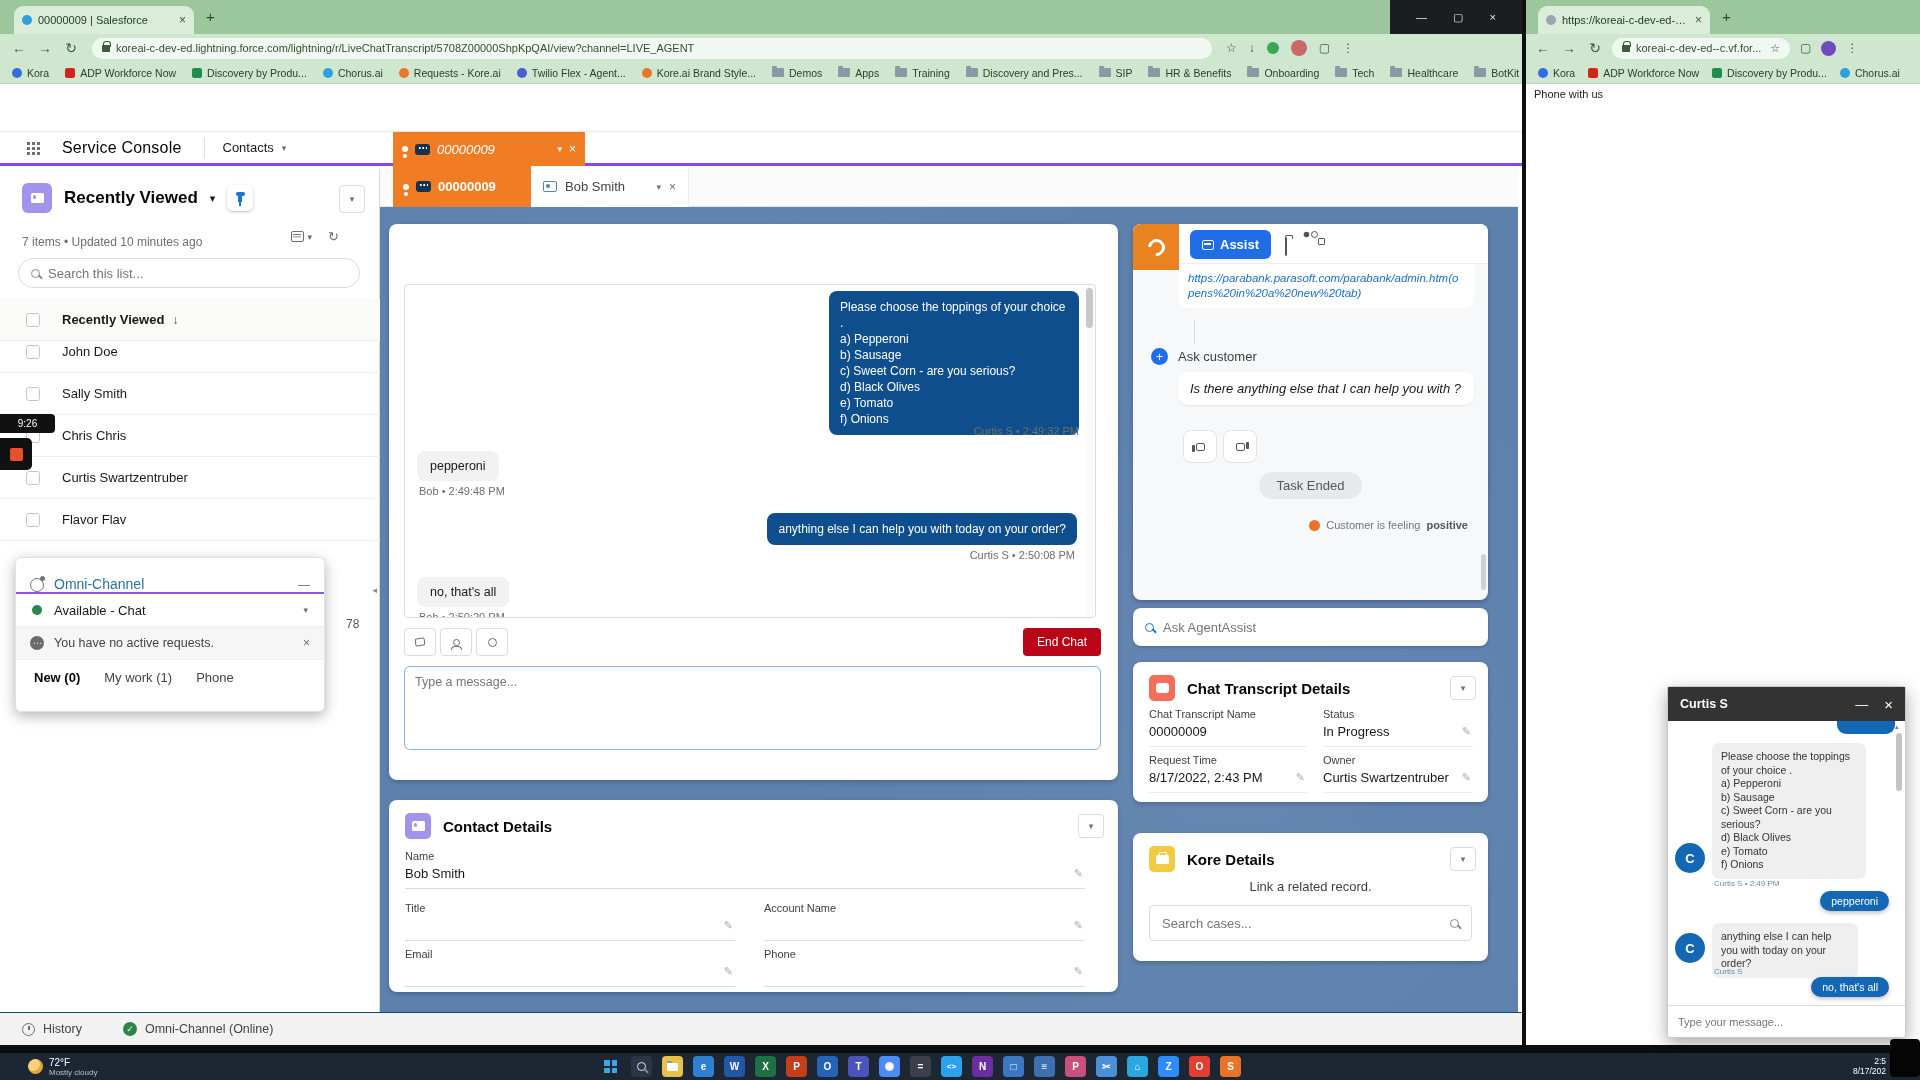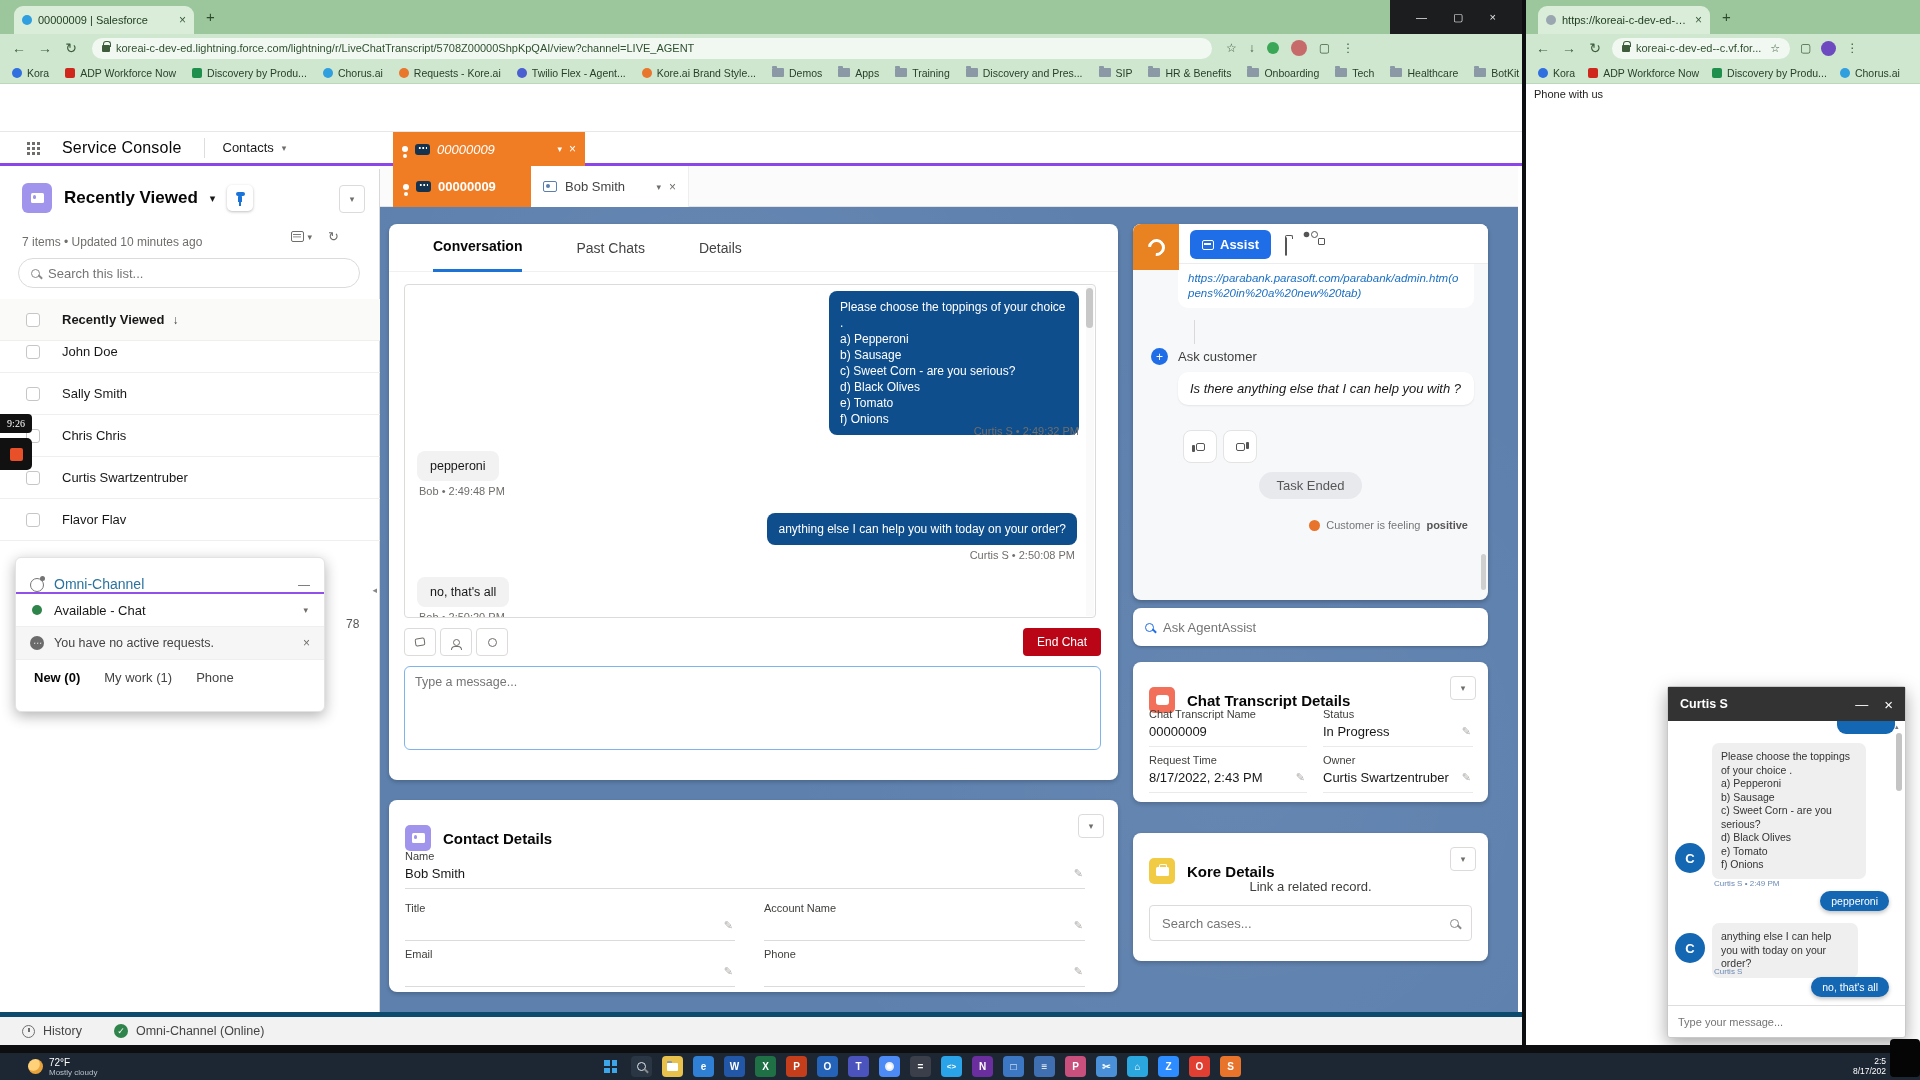--- a/index.html
+++ b/index.html
@@ -74,21 +74,21 @@
 .bubble-agent{position:absolute;background:#0f4e8d;color:#fff;border-radius:8px;padding:8px 11px;font-size:12px;line-height:16px}
 .bubble-cust{position:absolute;background:#f3f2f2;color:#181818;border-radius:8px;padding:8px 13px;font-size:12.5px}
 .msgmeta{position:absolute;font-size:11px;color:#706e6b}
 .convtools{position:absolute;left:15px;top:404px;display:flex;gap:4px}
 .toolbtn{width:32px;height:28px;border:1px solid #dddbda;border-radius:4px;background:#fff;display:flex;align-items:center;justify-content:center;color:#706e6b;font-size:12px}
 .endchat{position:absolute;left:634px;top:404px;width:78px;height:28px;background:#ba0517;color:#fff;border:none;border-radius:4px;font-size:12px;font-family:inherit}
 .composer{position:absolute;left:15px;top:442px;width:697px;height:84px;border:1.5px solid #7fb4ea;border-radius:6px;padding:8px 10px}
 .composer textarea{width:100%;height:100%;border:none;outline:none;resize:none;font-family:inherit;font-size:12.5px;color:#444}
 
 
-.cardhdr{position:absolute;left:16px;top:25px;display:flex;align-items:center;gap:12px}
+.cardhdr{position:absolute;left:16px;top:13px;display:flex;align-items:center;gap:12px}
 .cardhdr .t{font-size:15px;font-weight:bold;color:#080707}
 .obic{width:26px;height:26px;border-radius:5px;display:flex;align-items:center;justify-content:center;flex:none}
 .contact-glyph{width:13px;height:10px;background:#fff;border-radius:1.5px;position:relative}
 .contact-glyph::after{content:"";position:absolute;top:2px;left:2px;width:3.5px;height:3.5px;border-radius:50%;background:#a094ed}
 .hdrcaret{position:absolute;top:14px;width:26px;height:24px;border:1px solid #dddbda;border-radius:4px;display:flex;align-items:center;justify-content:center;font-size:9px;color:#706e6b;background:#fff}
 .fld .lab{font-size:11px;color:#3e3e3c}
 .fld .val{font-size:13px;color:#181818;margin-top:4px;min-height:16px}
 .fld{position:absolute;border-bottom:1px solid #dddbda;padding-bottom:6px}
 .fld .pen{position:absolute;right:2px;bottom:8px;font-size:11px;color:#b0adab}
 .linkval{color:#0b76d0}
@@ -158,28 +158,28 @@
 .omniic{width:14px;height:14px;border:1.5px solid #747474;border-radius:50%;position:relative}
 .omniic::after{content:"";position:absolute;right:-2px;top:-3px;width:5px;height:5px;border-radius:50%;background:#747474}
 .omnititle{font-size:14px;color:#2a739e;flex:1}
 .statusrow{height:33px;display:flex;align-items:center;padding:0 16px;gap:12px;border-bottom:1px solid #efefef}
 .gdot{width:10px;height:10px;border-radius:50%;background:#2e844a}
 .noticerow{height:33px;display:flex;align-items:center;padding:0 14px;gap:10px;background:#f6f6f6;border-bottom:1px solid #efefef}
 .infoc{width:14px;height:14px;border-radius:50%;background:#6b6b6b;color:#fff;font-size:9px;display:flex;align-items:center;justify-content:center;font-style:italic;font-family:"Liberation Serif",serif}
 .omnitabs{height:34px;display:flex;align-items:center;gap:24px;padding:0 18px;font-size:13px;color:#444}
 
 
-.utilbar{position:absolute;left:0;top:1012px;width:1522px;height:33px;background:#f3f2f2;border-top:5px solid #0c4a6e;display:flex;align-items:flex-start;gap:8px;padding:0 10px}
+.utilbar{position:absolute;left:0;top:1012px;width:1522px;height:33px;background:#f3f2f2;border-top:1px solid #0c4a6e;display:flex;align-items:flex-start;gap:17px;padding:0 10px}
 .utilitem{display:flex;align-items:center;gap:8px;font-size:12.5px;color:#444;padding:0 12px;height:100%}
 .clockic{width:13px;height:13px;border:1.5px solid #706e6b;border-radius:50%;position:relative}
 .clockic::after{content:"";position:absolute;left:5px;top:2px;width:1.5px;height:4px;background:#706e6b}
 .greenchk{width:14px;height:14px;border-radius:50%;background:#2e844a;color:#fff;font-size:9px;display:flex;align-items:center;justify-content:center}
 
 
-.rec-time{position:absolute;left:0;top:414px;width:32px;height:19px;background:#111;color:#fff;font-family:Liberation Serif, serif;font-size:10px;display:flex;align-items:center;justify-content:center;border-radius:0 4px 4px 0;z-index:30}
+.rec-time{position:absolute;left:0;top:414px;width:55px;height:19px;background:#111;color:#fff;font-family:Liberation Sans, sans-serif;font-size:10px;display:flex;align-items:center;justify-content:center;border-radius:0 4px 4px 0;z-index:30}
 .rec-stop{position:absolute;left:0;top:438px;width:32px;height:32px;background:#111;border-radius:0 5px 5px 0;display:flex;align-items:center;justify-content:center;z-index:30}
 .rec-stop .sq{width:13px;height:13px;background:#e8502a;border-radius:2px}
 
 
 .rw-page{position:absolute;left:0;top:84px;right:0;bottom:0;background:#fff}
 .chatwithus{position:absolute;left:8px;top:4px;font-size:11px;color:#222}
 .widget{position:absolute;left:1667px;top:686px;width:239px;height:352px;background:#fff;border:1px solid #c9c9c9;border-radius:3px;box-shadow:0 6px 18px rgba(0,0,0,.35);z-index:10}
 .whdr{height:34px;background:#333;display:flex;align-items:center;padding:0 12px;color:#fff}
 .whdr .t{font-size:12.5px;font-weight:bold;flex:1}
 .wbody{position:relative;height:284px;overflow:hidden}
@@ -358,25 +358,20 @@
         <span class="cardic"></span>
         <span style="flex:1">Bob Smith</span>
         <span class="caret">▾</span>
         <span style="font-size:12px;color:#706e6b">×</span>
       </div>
     </div>
 
     <div class="content-blue"></div>
 
     <div class="card" style="left:389px;top:224px;width:729px;height:556px">
-      <div class="convtabs">
-        <span class="ctab active">Conversation</span>
-        <span class="ctab">Past Chats</span>
-        <span class="ctab">Details</span>
-      </div>
       <div class="msgpanel">
         <div class="bubble-agent" style="left:424px;top:6px;width:250px">
           <div>Please choose the toppings of your choice .</div>
           <div>a) Pepperoni</div>
           <div>b) Sausage</div>
           <div>c) Sweet Corn - are you serious?</div>
           <div>d) Black Olives</div>
           <div>e) Tomato</div>
           <div>f) Onions</div>
         </div>

